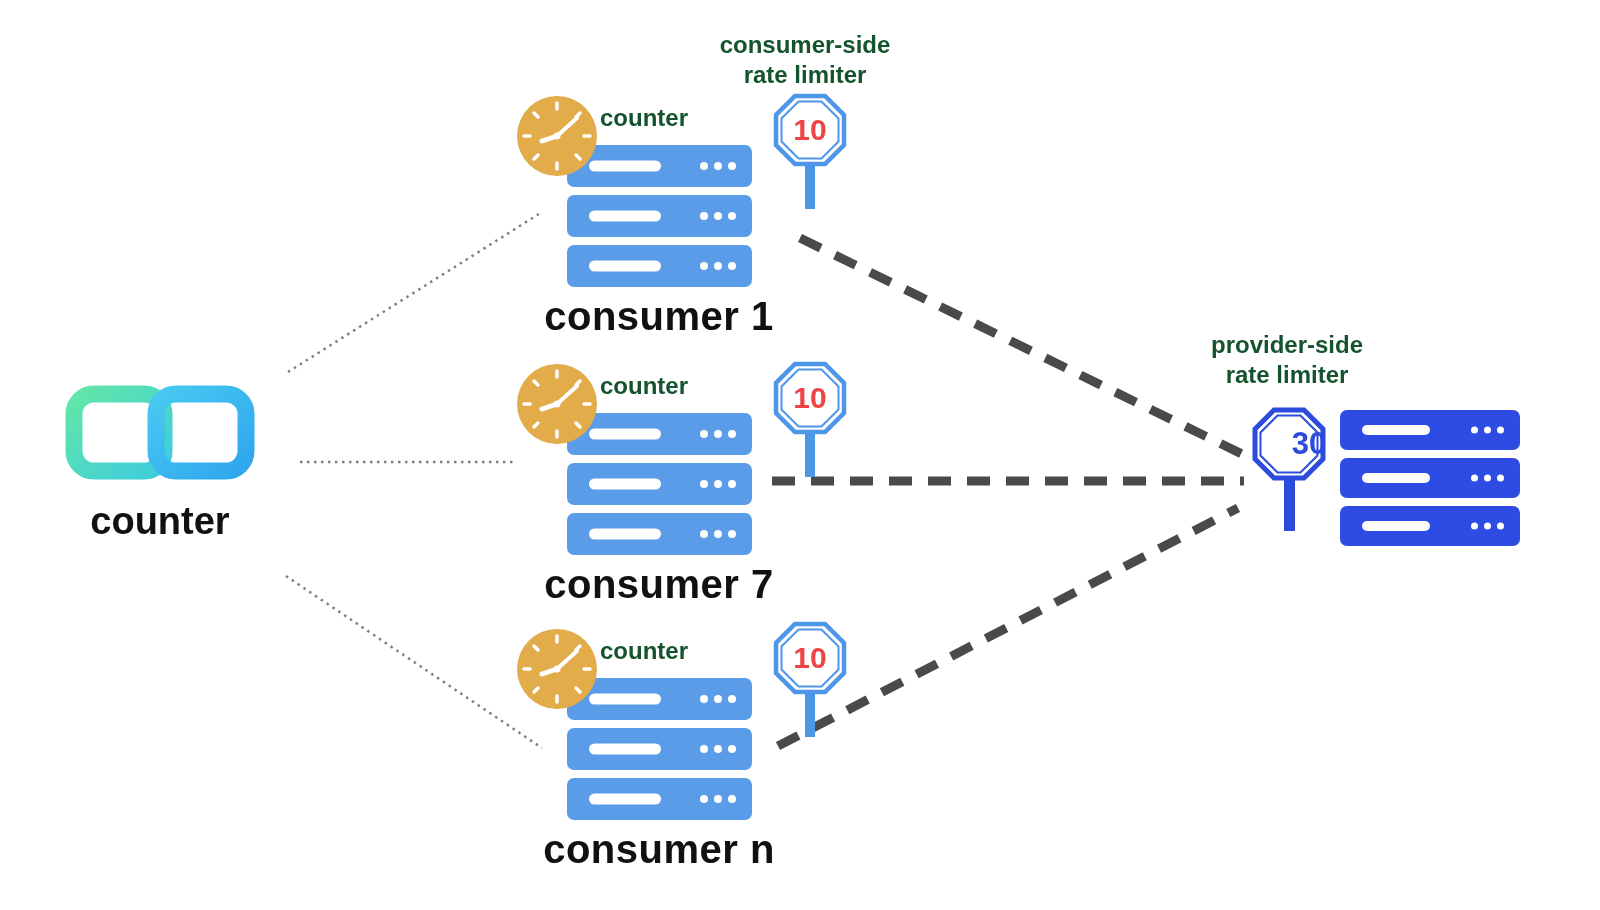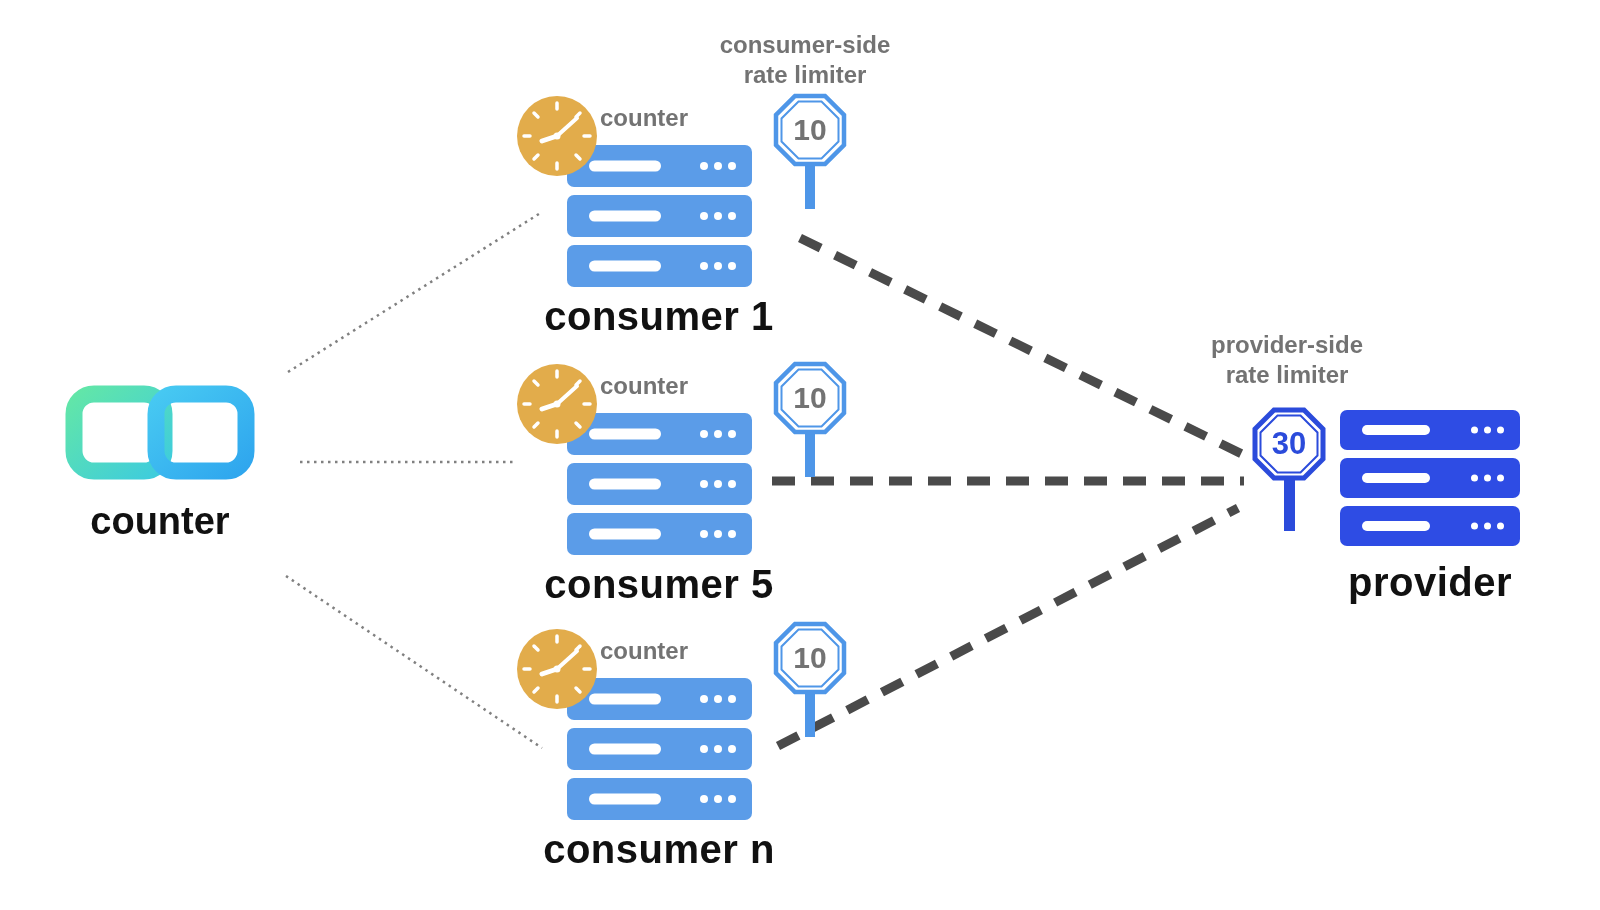--- a/index.html
+++ b/index.html
@@ -14,21 +14,21 @@
   .node{position:absolute;z-index:2;}
 
   
   .big-label{
     position:absolute;z-index:3;
     font-size:40px;font-weight:700;color:#111;
     text-align:center;letter-spacing:0.5px;
   }
   .small-label{
     position:absolute;z-index:3;
-    font-size:24px;font-weight:700;color:#737373;
+    font-size:24px;font-weight:700;color:#14532d;
     text-align:center;line-height:1.25;
   }
   .config-label{
     position:absolute;z-index:3;
     font-size:38px;font-weight:800;color:#111;
     text-align:center;line-height:1.35;
   }
 
   
   .server-stack{position:absolute;z-index:2;}
@@ -51,22 +51,22 @@
   }
   .server-stack.provider .server-row .dots i{width:7px;height:7px;}
 
   
   .sign{position:absolute;z-index:3;width:74px;}
   .sign .num{
     position:absolute;left:0;top:0;width:74px;height:74px;
     display:flex;align-items:center;justify-content:center;
     font-size:30px;font-weight:800;
   }
-  .sign.consumer .num{color:#737373;}
-  .sign.provider .num{color:#2B4BDB;font-size:31px;}
+  .sign.consumer .num{color:#ef4444;}
+  .sign.provider .num{color:#2B4BDB;font-size:31px;margin-left:20px;}
 
   
   .clock{position:absolute;z-index:4;}
 </style>
 </head>
 <body>
 
 <div class="canvas">
 
   <svg id="edges" width="1600" height="910" viewBox="0 0 1600 910">
@@ -198,21 +198,21 @@
       </div>
   </div>
   <div class="sign consumer" style="left:773px;top:361px">
     <svg width="74" height="122" viewBox="0 0 74 122">
       <rect x="32" y="68" width="10" height="48" fill="#4E96E8"></rect>
       <polygon points="22,3 52,3 71,22 71,52 52,71 22,71 3,52 3,22" fill="#fff" stroke="#4E96E8" stroke-width="4.5"></polygon>
       <polygon points="25.5,8.5 48.5,8.5 65.5,25.5 65.5,48.5 48.5,65.5 25.5,65.5 8.5,48.5 8.5,25.5" fill="none" stroke="#4E96E8" stroke-width="2"></polygon>
     </svg>
     <span class="num">10</span>
   </div>
-  <div class="big-label" style="left:534px;top:562px;width:250px">consumer 5</div>
+  <div class="big-label" style="left:534px;top:562px;width:250px">consumer 7</div>
 
   <svg class="clock" style="left:516px;top:628px" width="82" height="82" viewBox="0 0 82 82">
     <circle cx="41" cy="41" r="40" fill="#E2AC4B"></circle>
     <g stroke="#fff" stroke-width="3.5" stroke-linecap="round">
       <line x1="41" y1="8" x2="41" y2="14"></line>
         <line x1="74" y1="41" x2="68" y2="41"></line>
       <line x1="41" y1="74" x2="41" y2="68"></line>
         <line x1="8" y1="41" x2="14" y2="41"></line>
       <line x1="64" y1="18" x2="60" y2="22"></line>
         <line x1="64" y1="64" x2="60" y2="60"></line>
@@ -293,15 +293,14 @@
       </div>
     <div class="server-row">
         <span class="bar"></span>
         <span class="dots">
           <i></i>
           <i></i>
           <i></i>
         </span>
       </div>
   </div>
-  <div class="big-label" style="left:1330px;top:560px;width:200px">provider</div>
 
 </div>
 
 </body></html>

